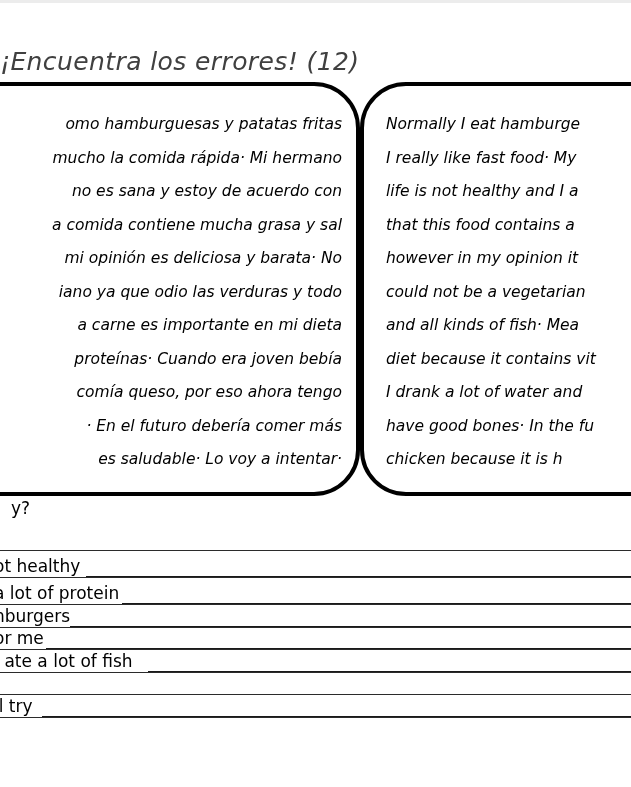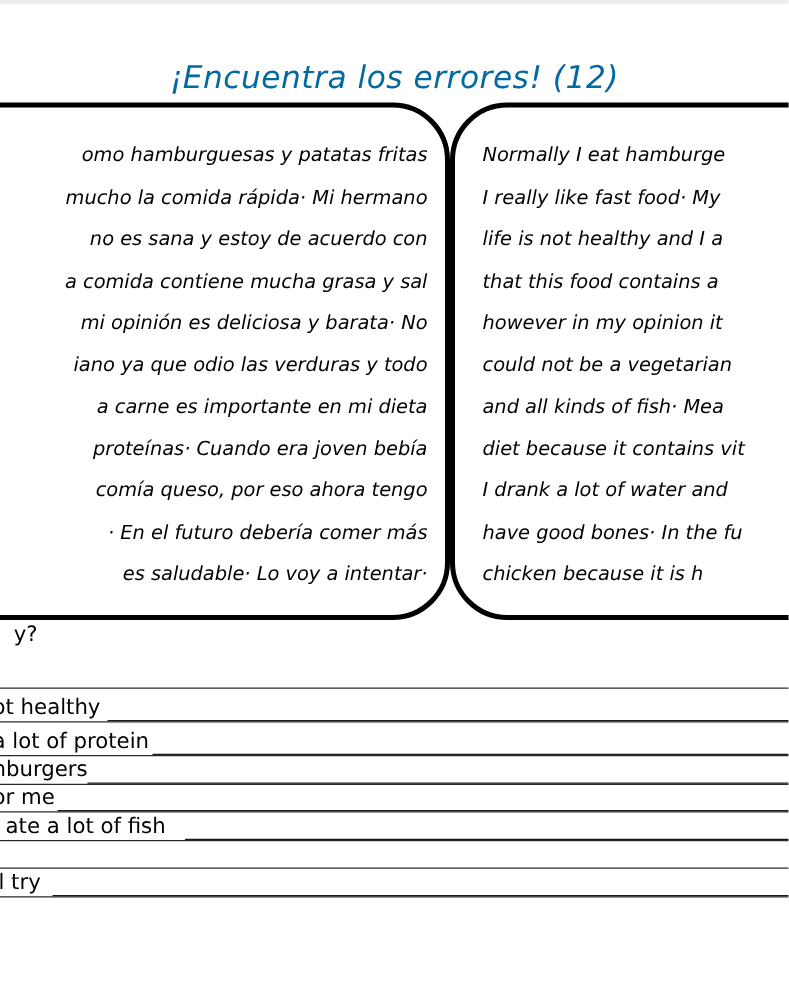--- a/index.html
+++ b/index.html
@@ -32,27 +32,26 @@
     height: 3px;
     background: #ececec;
   }
 
   
   .worksheet-title {
     position: absolute;
     left: 0;
     top: 47px;
     width: 631px;
-    text-align: center;
     font-family: "DejaVu Sans", sans-serif;
     font-style: italic;
     font-size: 25px;
     font-weight: 500;
     letter-spacing: 0.4px;
-    color: #0369a1;
+    color: #404040;
     white-space: nowrap;
   }
 
   
   
   .panel {
     position: absolute;
     border: 4px solid #000000;
     background: #ffffff;
     box-sizing: border-box;

